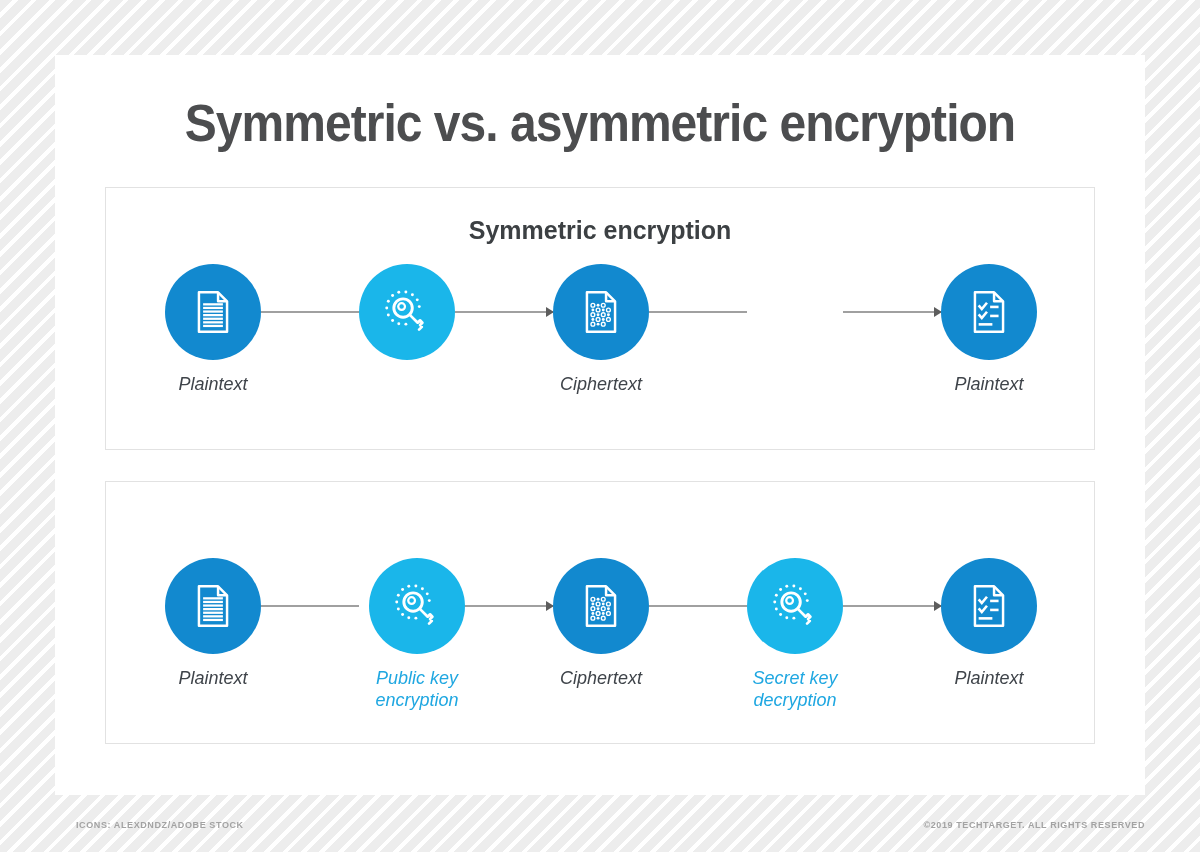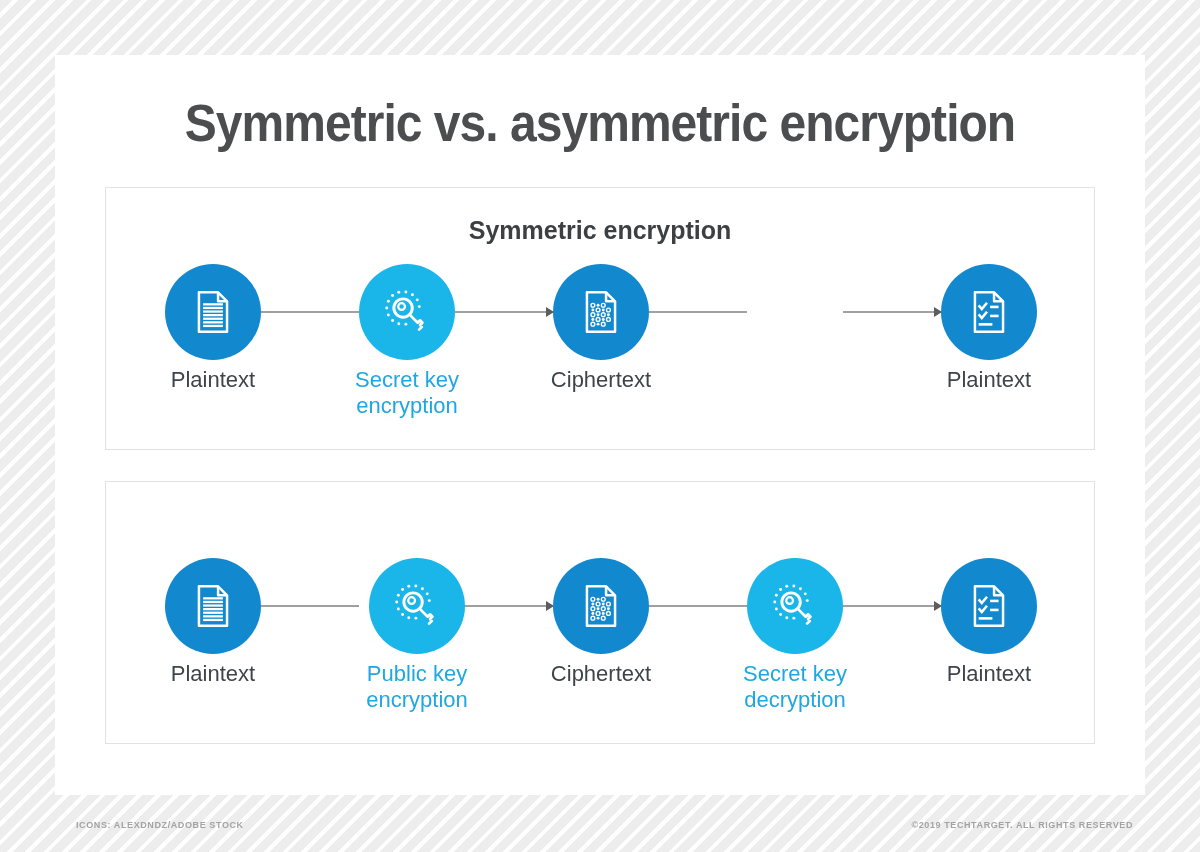--- a/index.html
+++ b/index.html
@@ -35,39 +35,39 @@
     position:absolute; top:76px; width:150px; text-align:center;
   }
   .circle {
     width:96px; height:96px; border-radius:50%;
     margin:0 auto;
     display:flex; align-items:center; justify-content:center;
   }
   .circle.dark  { background:#1289cf; }
   .circle.light { background:#1ab6ea; }
   .step-label {
-    margin-top:7px; font-size:22px; line-height:1.2; color:#3f444a;
+    margin-top:14px; font-size:18px; line-height:1.2; color:#3f444a;font-style:italic;
   }
   .step-label.blue { color:#1fa7e1; }
   .connector {
     position:absolute; top:123px; height:1.5px; background:#a0a0a0;
   }
   .connector.arrow::after {
     content:''; position:absolute; right:-1px; top:-4.2px;
     width:0; height:0;
     border-left:8px solid #5d5d5d;
     border-top:5px solid transparent;
     border-bottom:5px solid transparent;
   }
   .footer-note {
     position:absolute; top:820px;
     font-size:9px; font-weight:bold; letter-spacing:0.6px; color:#a3a3a3;
   }
   .footer-left  { left:56px;margin-left:20px; }
-  .footer-right { right:67px;padding-left:16px; }
+  .footer-right { right:55px;padding-left:16px; }
   .icon-svg { display:block; }
 </style>
 </head>
 <body>
 
 <svg width="0" height="0" style="position:absolute" aria-hidden="true">
   <defs>
     <g id="doc-base" fill="none" stroke="#ffffff" stroke-width="2.2" stroke-linejoin="round">
       <path d="M11.5 6.5 H28.5 L36.5 14.5 V41.5 H11.5 Z"></path>
       <path d="M28.5 6.5 V14.5 H36.5"></path>
@@ -161,21 +161,20 @@
     </div>
     <div class="step-label">Plaintext</div>
   </div>
 
   <div class="step" style="left:226px">
     <div class="circle light">
       <svg class="icon-svg" width="54" height="54">
           <use href="#sym-key"></use>
         </svg>
     </div>
-    <div class="step-label blue">Secret key encryption</div>
   </div>
 
   <div class="step" style="left:420px">
     <div class="circle dark">
       <svg class="icon-svg" width="54" height="54">
           <use href="#sym-doc-binary"></use>
         </svg>
     </div>
     <div class="step-label">Ciphertext</div>
   </div>

